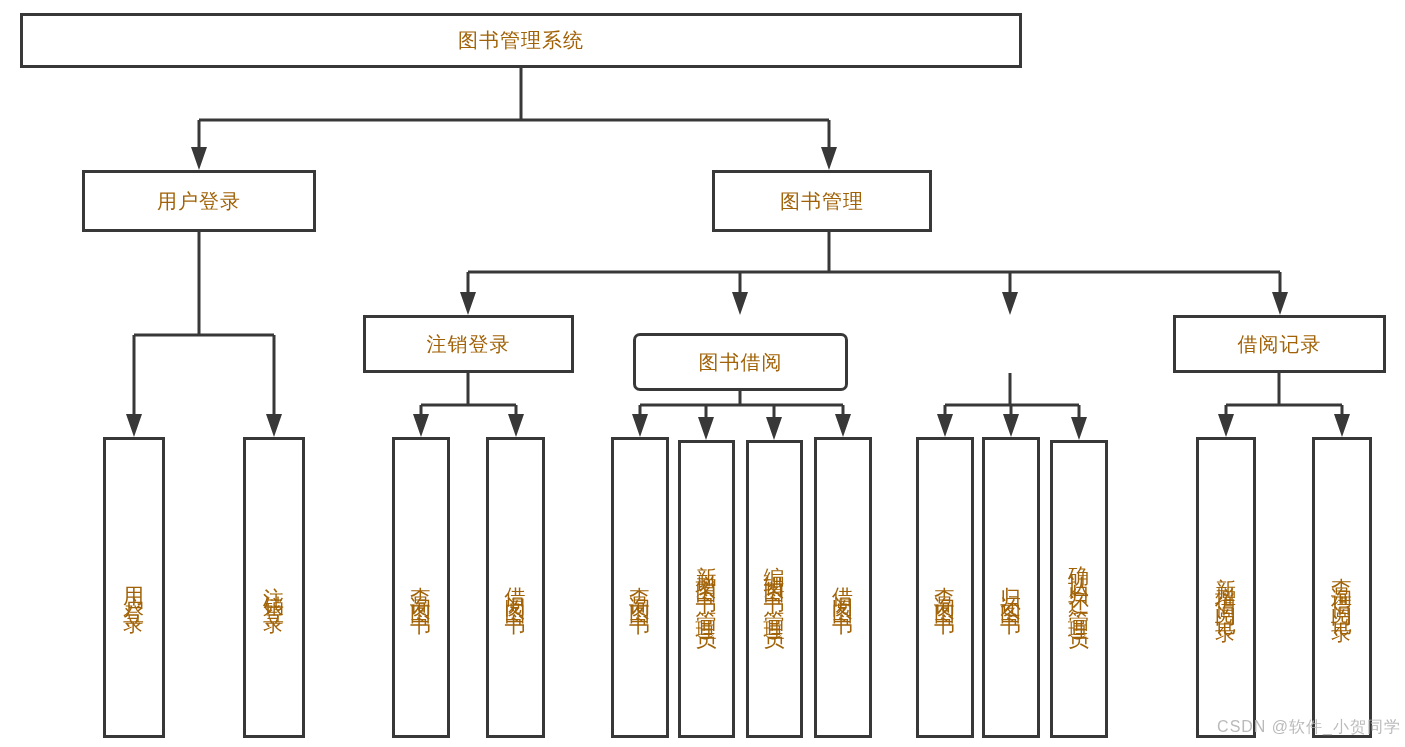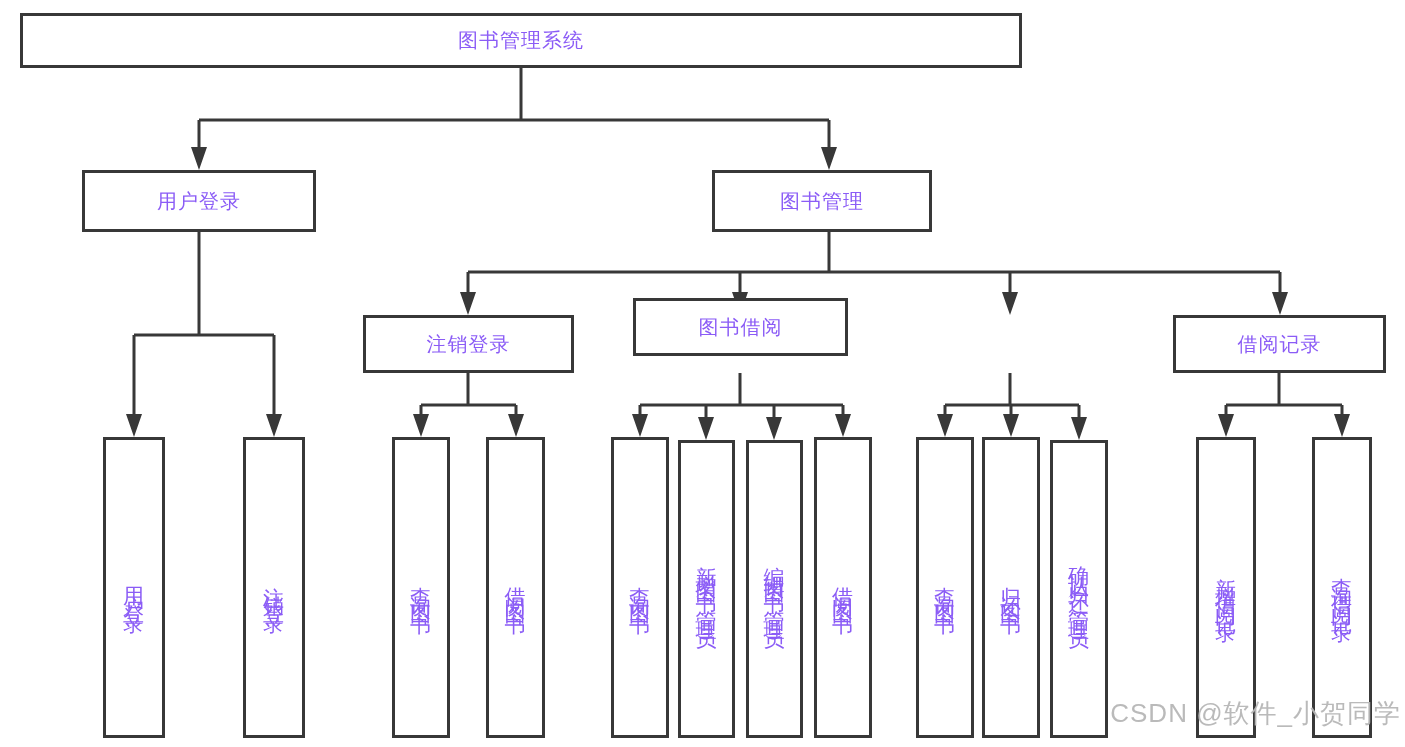--- a/index.html
+++ b/index.html
@@ -9,21 +9,21 @@
     height: 747px;
     background: #ffffff;
     font-family: "Liberation Sans", sans-serif;
     overflow: hidden;
   }
   .node {
     position: absolute;
     box-sizing: border-box;
     border: 3px solid #383838;
     background: #ffffff;
-    color: #8b5cf6;
+    color: #a16207;
     display: flex;
     align-items: center;
     justify-content: center;
     text-align: center;
   }
   .h-node { font-size: 20px; letter-spacing: 1px; }
   .v-node {
     writing-mode: vertical-rl;
     text-orientation: mixed;
     font-size: 21px;
@@ -34,22 +34,22 @@
     position: absolute;
     left: 0; top: 0;
     width: 1405px; height: 747px;
     pointer-events: none;
   }
   .line { stroke: #383838; stroke-width: 3; fill: none; }
   .arrow { fill: #383838; stroke: none; }
   .watermark {
     position: absolute;
     right: 4px;
-    bottom: 16px;
-    font-size: 26px;
+    bottom: 9px;
+    font-size: 16px;
     color: rgba(182,182,182,0.95);
     letter-spacing: 1px;
     z-index: 5;
     white-space: nowrap;
   }
 </style>
 </head>
 <body>
 
 <div class="canvas">
@@ -91,21 +91,21 @@
       <path class="arrow" d="M1218 414 L1234 414 L1226 437 Z M1334 414 L1350 414 L1342 437 Z"></path>
     </g>
   </svg>
 
   <div class="node h-node" style="left:20px; top:13px; width:1002px; height:55px;">图书管理系统</div>
 
   <div class="node h-node" style="left:82px; top:170px; width:234px; height:62px;">用户登录</div>
   <div class="node h-node" style="left:712px; top:170px; width:220px; height:62px;">图书管理</div>
 
   <div class="node h-node" style="left:363px; top:315px; width:211px; height:58px;">注销登录</div>
-  <div class="node h-node" style="left:633px; top:298px; width:215px; height:58px;">图书借阅</div>
+  <div class="node h-node" style="left:633px; top:333px; width:215px; height:58px;border-radius:7px;">图书借阅</div>
   <div class="node h-node" style="left:1173px; top:315px; width:213px; height:58px;">借阅记录</div>
 
   <div class="node v-node" style="left:103px; top:437px; width:62px; height:301px;">用户登录</div>
   <div class="node v-node" style="left:243px; top:437px; width:62px; height:301px;">注销登录</div>
 
   <div class="node v-node" style="left:392px; top:437px; width:58px; height:301px;">查询图书</div>
   <div class="node v-node" style="left:486px; top:437px; width:59px; height:301px;">借阅图书</div>
 
   <div class="node v-node" style="left:611px; top:437px; width:58px; height:301px;">查询图书</div>
   <div class="node v-node" style="left:678px; top:440px; width:57px; height:298px;">新增图书（管理员）</div>

